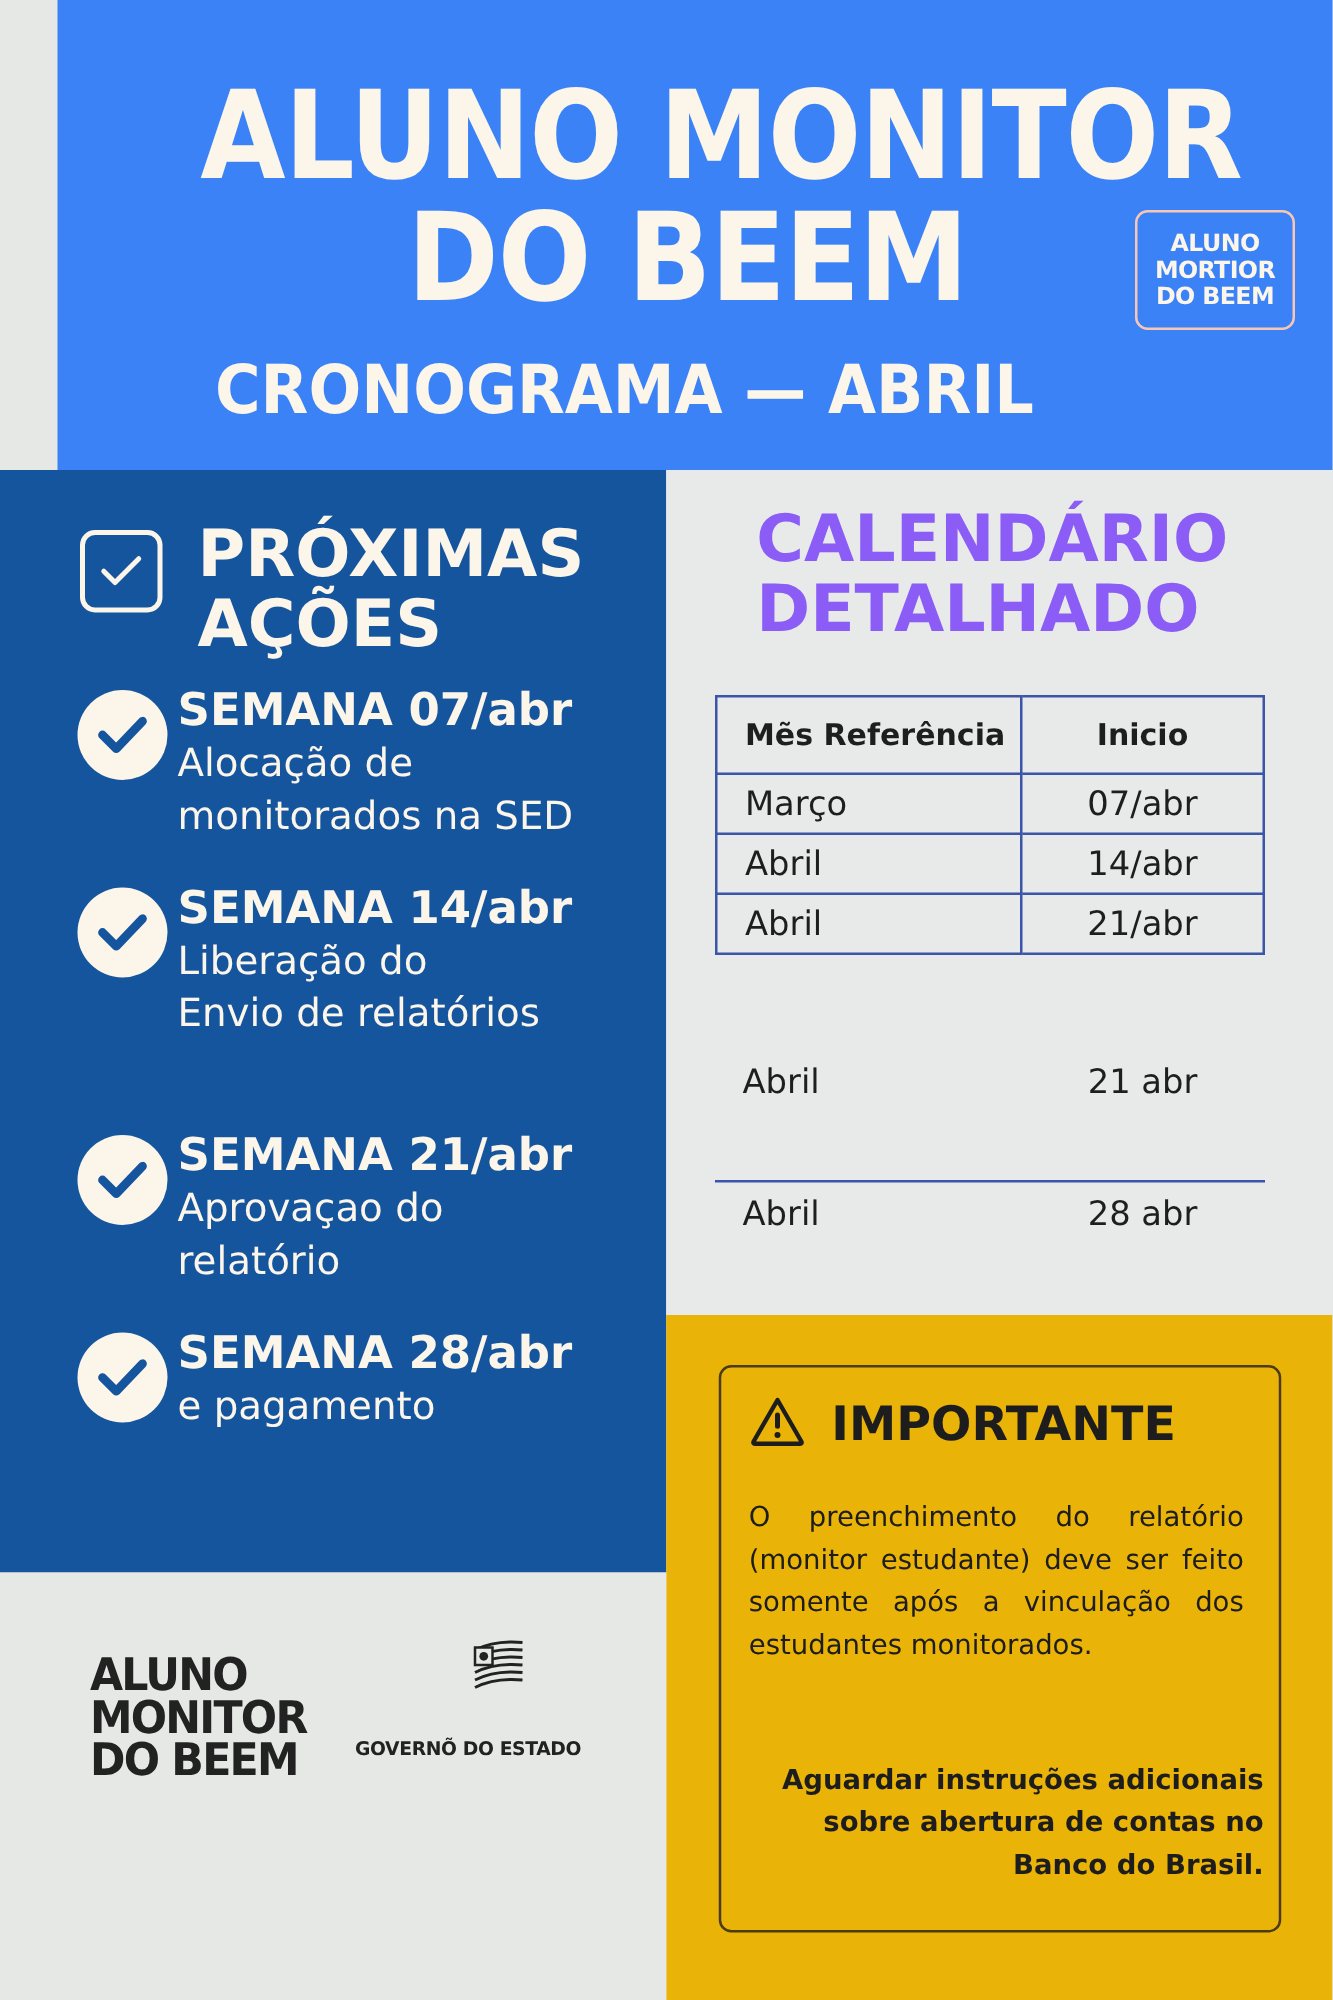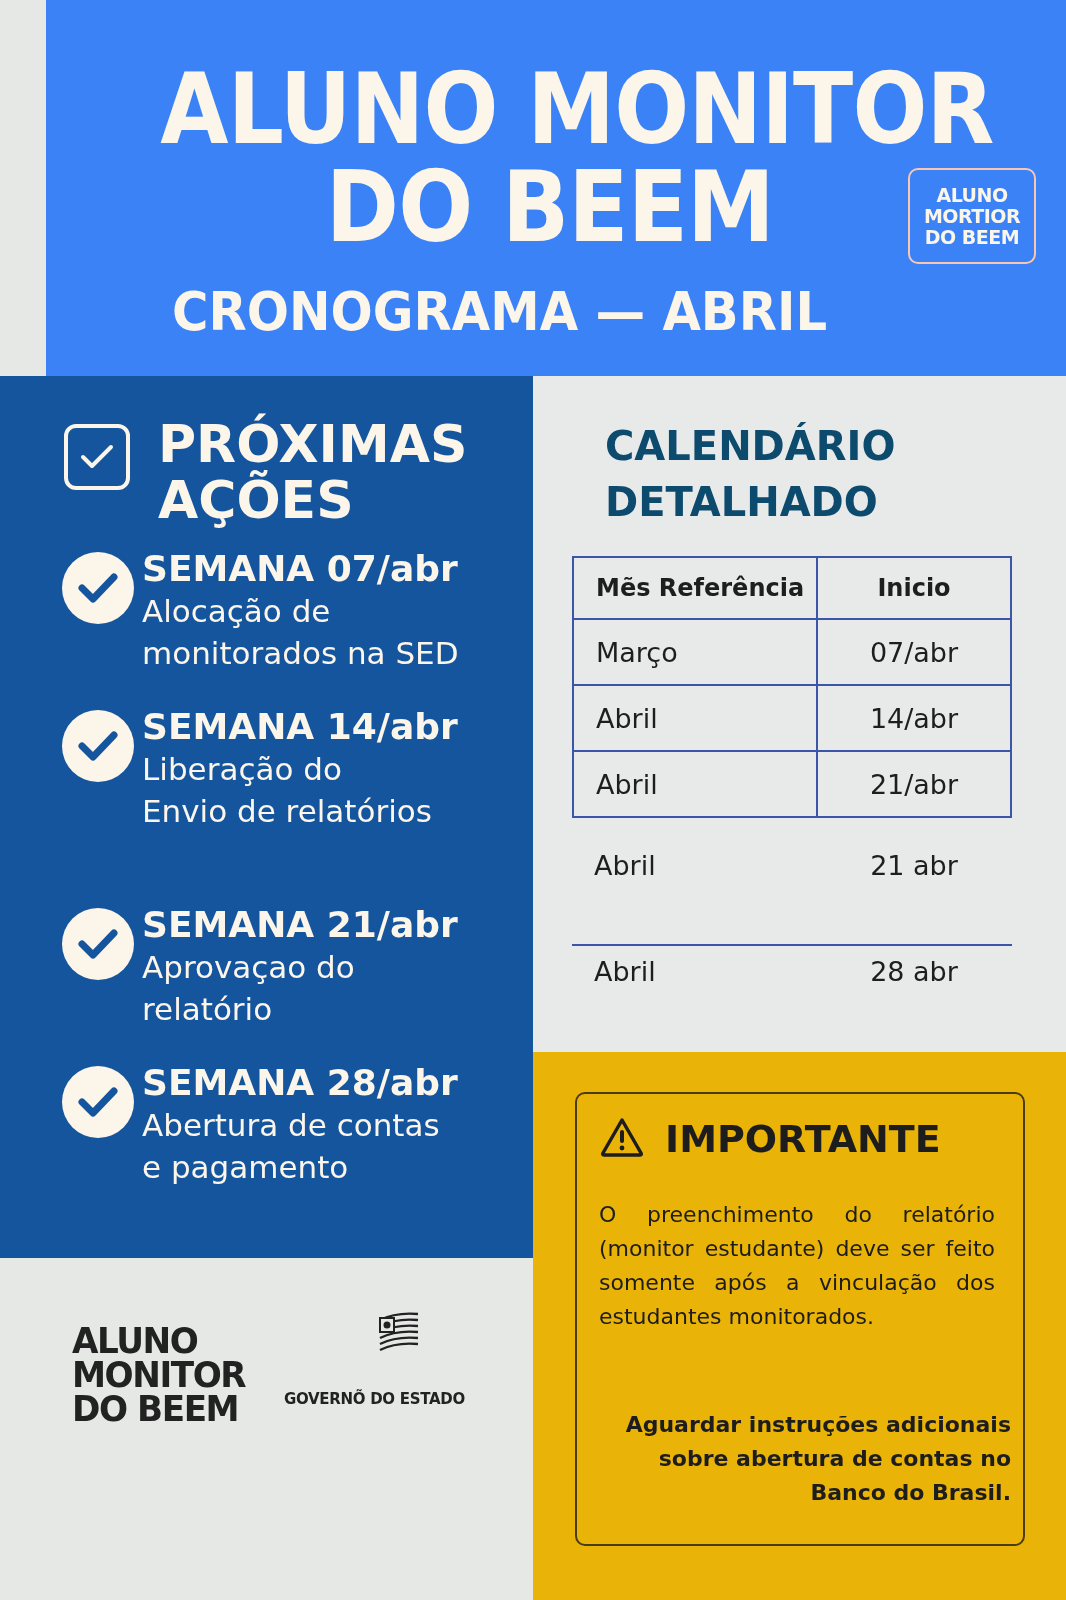--- a/index.html
+++ b/index.html
@@ -26,23 +26,23 @@
   .sec-title { margin-left: 28px; color: #fbf5ea; font-weight: 700; font-size: 52px; line-height: 56px; letter-spacing: 0px; }
   .step { position: absolute; left: 62px; display: flex; align-items: flex-start; }
   .step-check { width: 72px; height: 72px; border-radius: 50%; background: #fbf5ea; flex-shrink: 0;
                 display: flex; align-items: center; justify-content: center; margin-top: 4px; }
   .step-text { margin-left: 8px; color: #fbf5ea; }
   .step-title { font-weight: 700; font-size: 36px; line-height: 42px; white-space: nowrap; }
   .step-desc { font-size: 31px; line-height: 42px; white-space: nowrap; }
 
   
   .gray { position: absolute; left: 533px; top: 376px; width: 533px; height: 676px; background: #e8eae9; }
-  .cal-title { position: absolute; left: 72px; top: 42px; color: #0c4a6e; font-weight: 700; font-size: 40px; line-height: 56px; }
+  .cal-title { position: absolute; left: 72px; top: 28px; color: #8b5cf6; font-weight: 700; font-size: 52px; line-height: 56px; }
   table.cal { position: absolute; left: 39px; top: 180px; width: 440px; border-collapse: collapse; }
-  table.cal td, table.cal th { border: 2px solid #3b55a8; height: 66px; font-size: 27px; color: #1e1e1e; }
+  table.cal td, table.cal th { border: 2px solid #3b55a8; height: 48px; font-size: 27px; color: #1e1e1e; }
   table.cal th { height: 62px; font-size: 24px; font-weight: 700; }
   table.cal .c1 { width: 244px; text-align: left; padding-left: 22px; }
   table.cal .c2 { text-align: center; }
   .extra-row { position: absolute; left: 39px; width: 440px; display: flex; font-size: 27px; color: #1e1e1e; }
   .extra-row .c1 { width: 244px; padding-left: 22px; }
   .extra-row .c2 { flex: 1; text-align: center; }
   .extra-line { position: absolute; left: 39px; top: 568px; width: 440px; height: 2px; background: #3b55a8; }
 
   
   .yellow { position: absolute; left: 533px; top: 1052px; width: 533px; height: 548px; background: #eab308; }
@@ -132,21 +132,20 @@
   </div>
 
   <div class="step" style="top:686px">
     <div class="step-check">
       <svg width="40" height="30" viewBox="0 0 40 30">
           <path d="M4 15 L15 26 L36 4" fill="none" stroke="#15559d" stroke-width="7" stroke-linecap="round" stroke-linejoin="round"></path>
         </svg>
     </div>
     <div class="step-text">
       <div class="step-title">SEMANA 28/abr</div>
-      <div class="step-desc">Abertura de contas</div>
       <div class="step-desc">e pagamento</div>
     </div>
   </div>
 </div>
 
 <div class="gray">
   <div class="cal-title">
     <div>CALENDÁRIO</div>
     <div>DETALHADO</div>
   </div>

